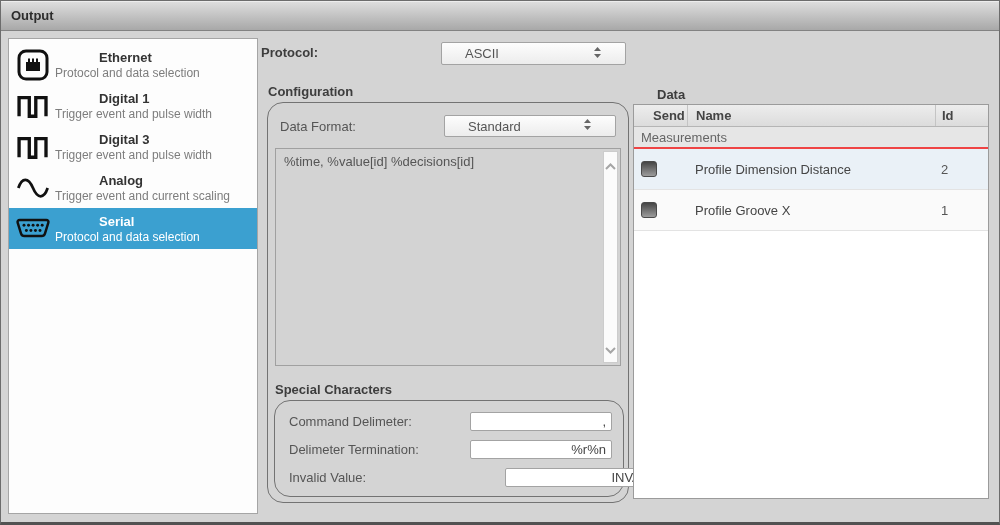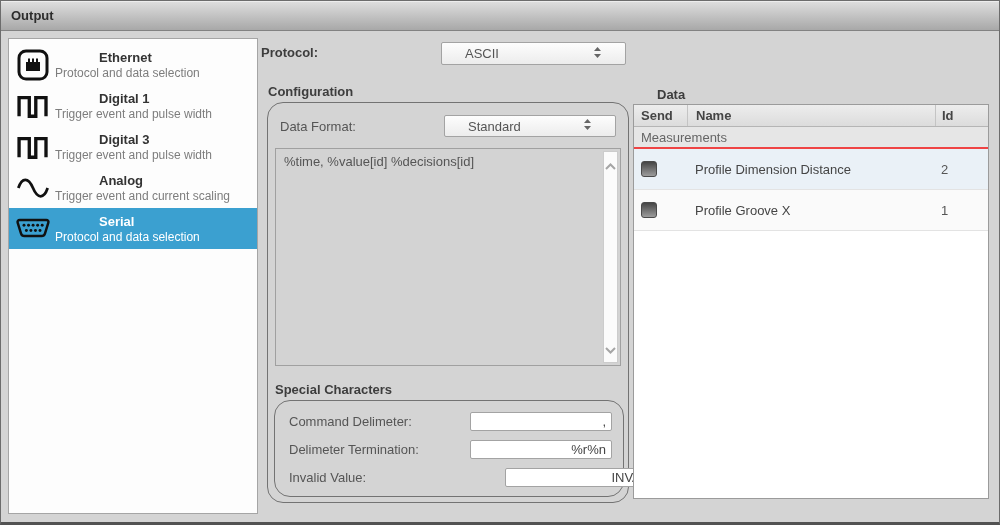--- a/index.html
+++ b/index.html
@@ -70,21 +70,21 @@
     font-family:"Liberation Sans","DejaVu Sans",sans-serif;
   }
 
   
   .data-table {
     position:absolute; left:632px; top:72px; width:356px; height:395px;
     background:#ffffff; border:1px solid #9b9b9b; font-size:13px;
   }
   .thead { display:flex; height:22px; background:linear-gradient(#ededed,#dcdcdc);
            border-bottom:1px solid #b5b5b5; font-weight:bold; color:#454545; line-height:21px; }
-  .th-send { width:53px; padding-left:7px; }
+  .th-send { width:53px; padding-left:19px; }
   .th-name { width:248px; padding-left:8px; border-left:1px solid #c4c4c4; }
   .th-id   { flex:1; padding-left:6px; border-left:1px solid #c4c4c4; }
   .group-row { height:22px; line-height:21px; background:#e6e6e6; color:#666;
                padding-left:7px; border-bottom:2px solid #ef4444; }
   .drow { display:flex; align-items:center; height:41px; border-bottom:1px solid #e3e3e3; color:#454545; }
   .drow.alt0 { background:#eaf1f7; }
   .drow.alt1 { background:#fafafa; }
   .c-send { width:53px; display:flex; }
   .c-name { width:248px; padding-left:8px; }
   .c-id   { flex:1; padding-left:6px; color:#555; }

